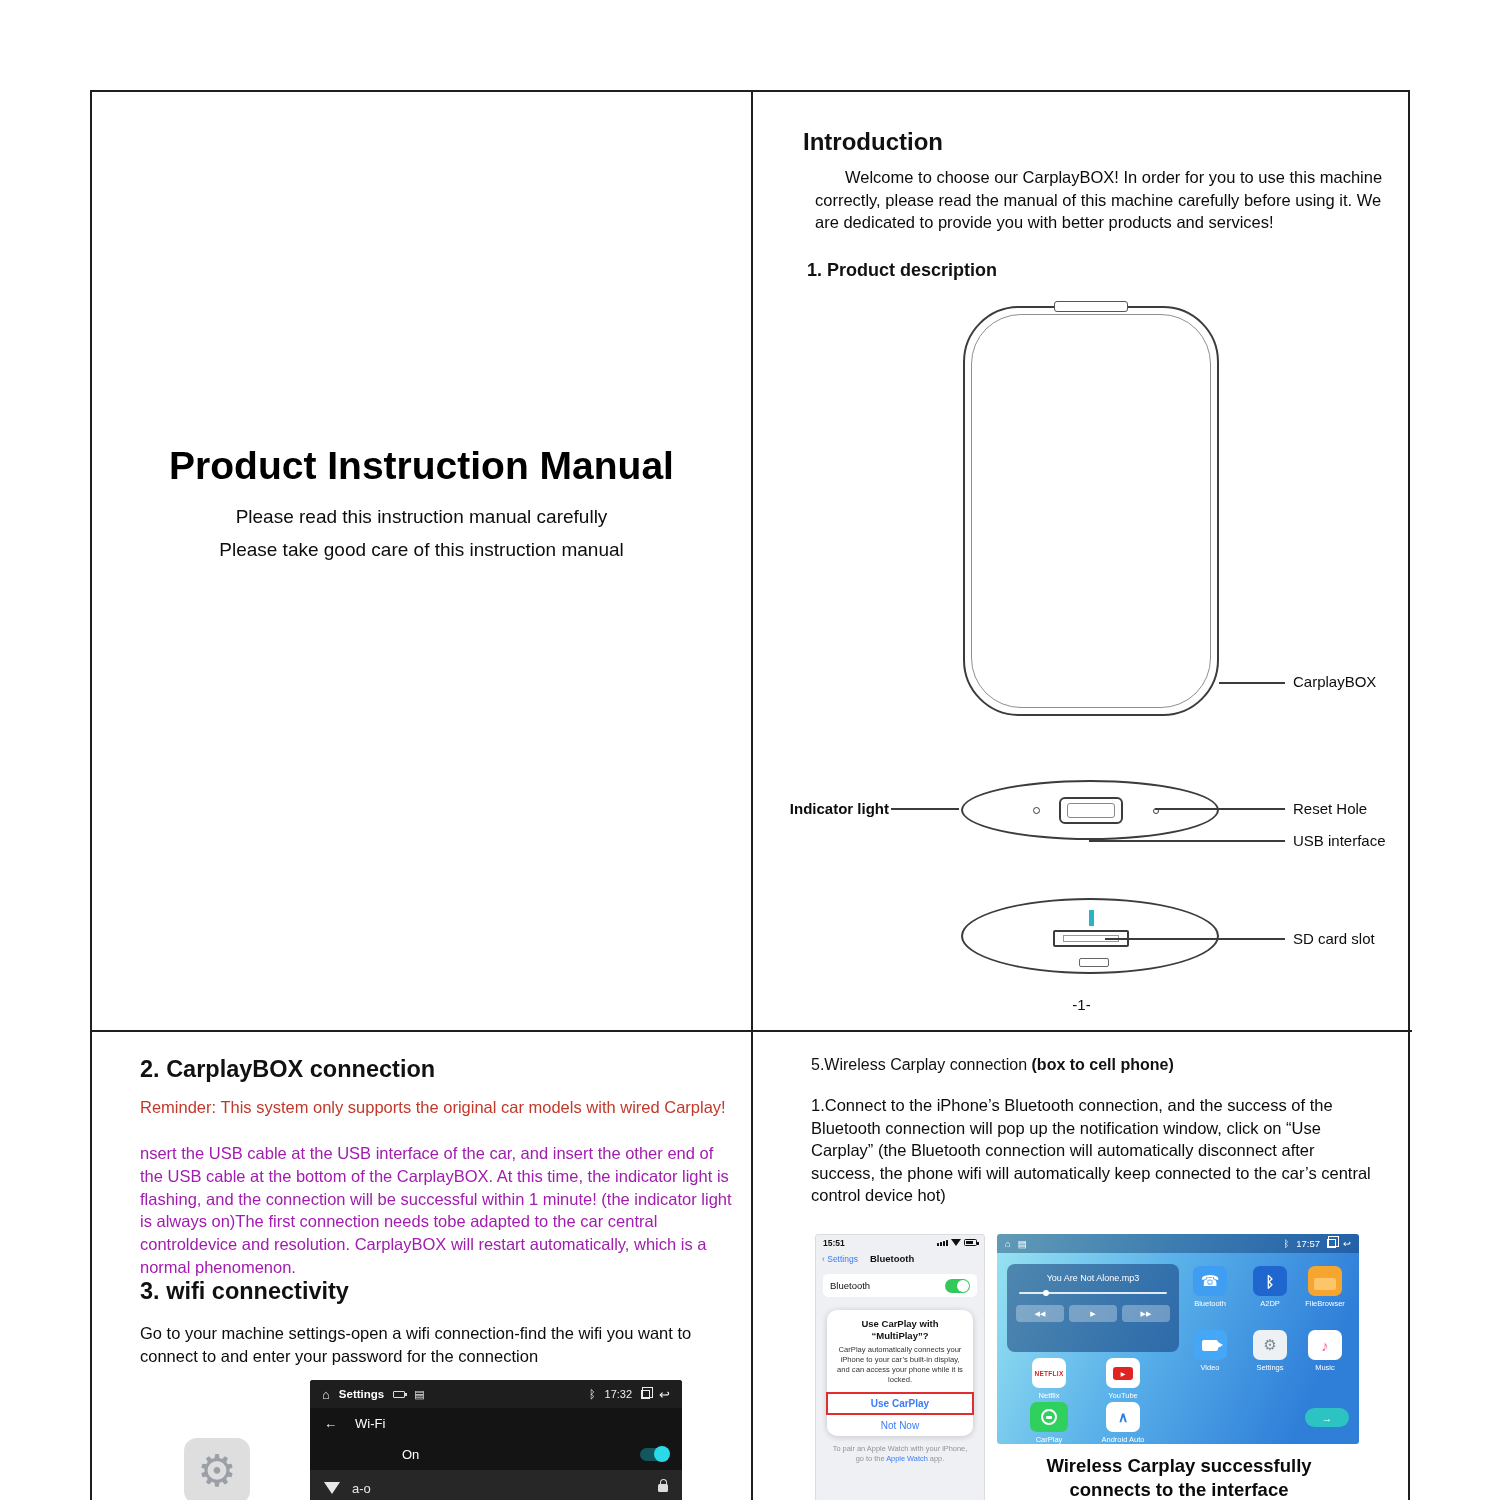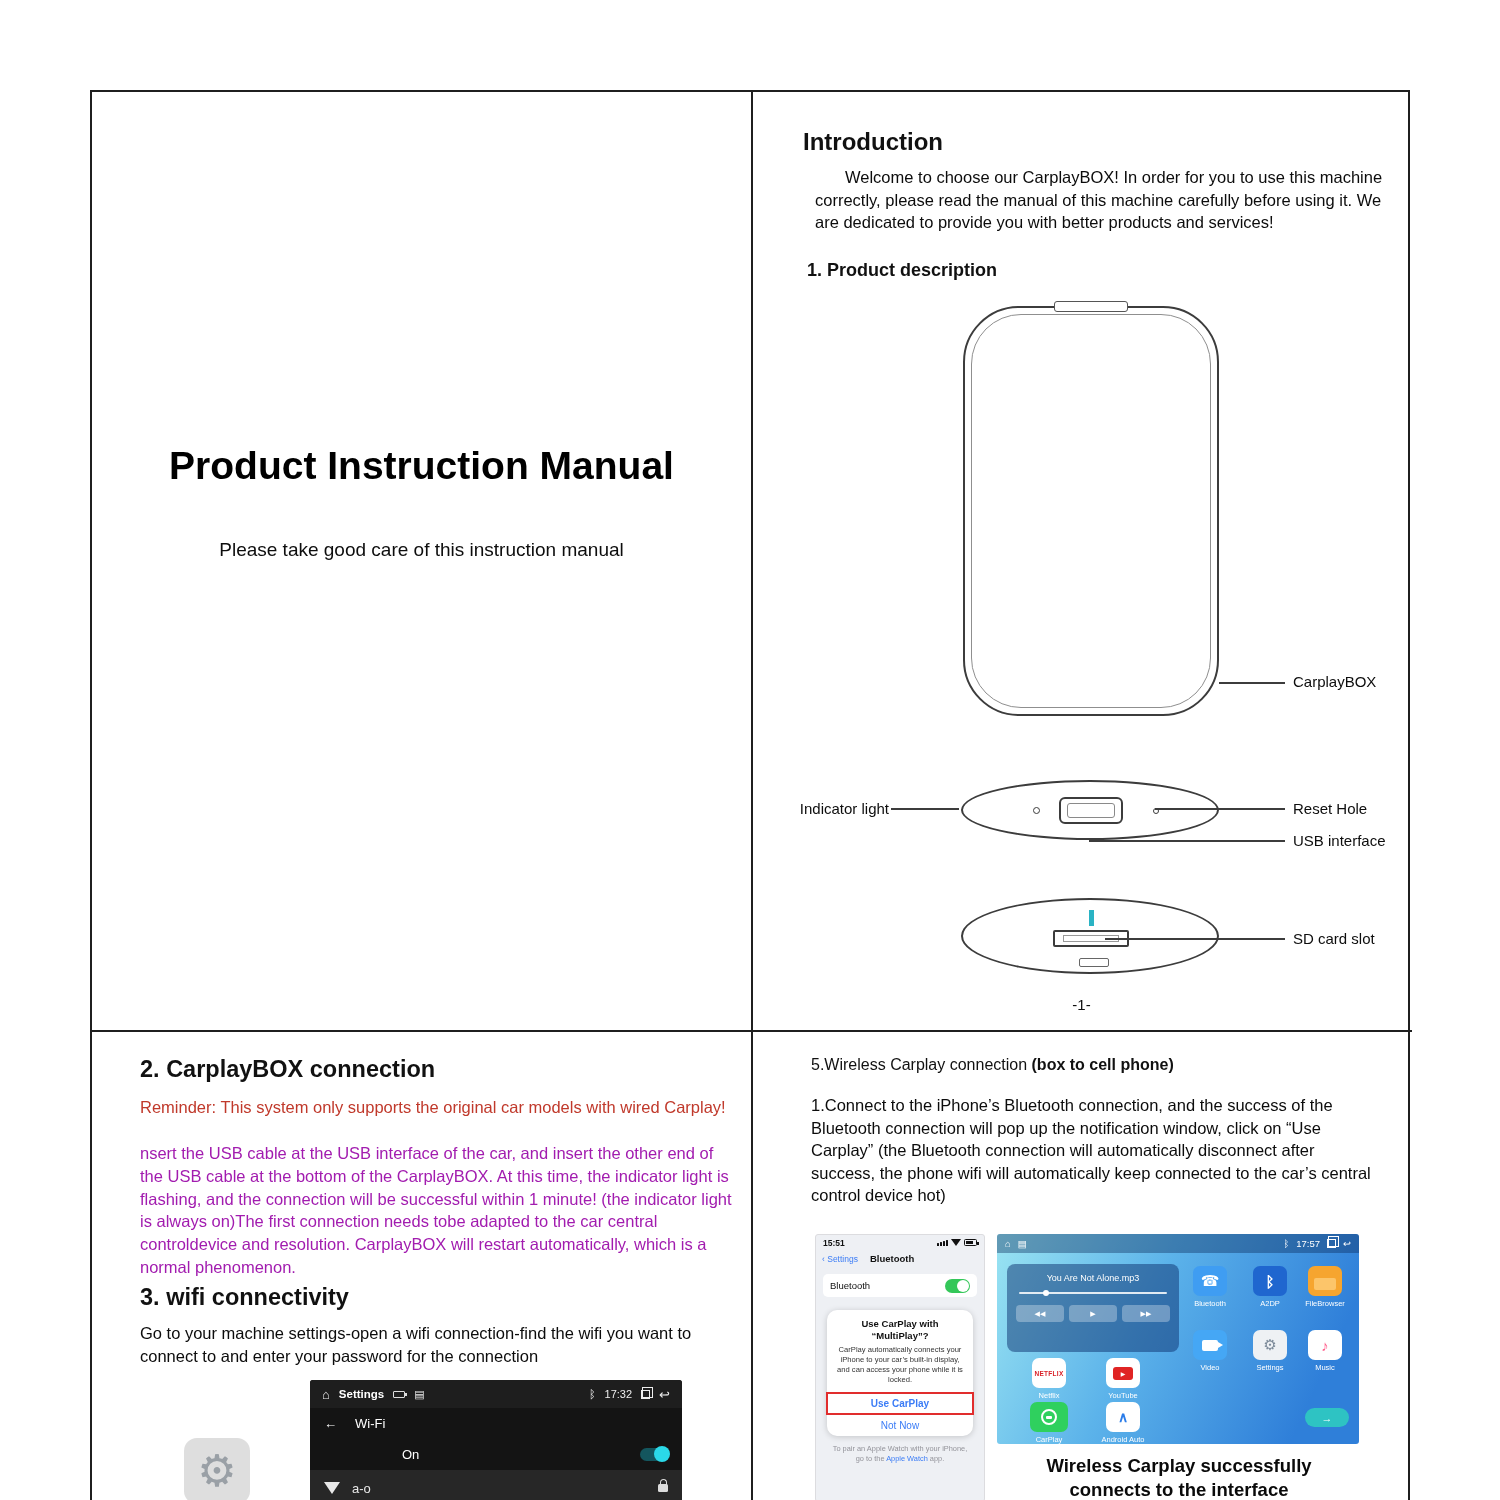--- a/index.html
+++ b/index.html
@@ -35,38 +35,38 @@
   .lbl  { position:absolute; font-size:15px; color:#0d0d0d; white-space:nowrap; }
   .ln-cb { left:466px; top:590px; width:66px; }
   .lb-cb { left:540px; top:581px; }
 
   .dev-top { position:absolute; left:208px; top:688px; width:258px; height:60px; border:2.2px solid #3c3c3c; border-radius:50%; background:#fff; }
   .ind-dot  { position:absolute; left:70px; top:25px; width:7px; height:7px; border:1.6px solid #3c3c3c; border-radius:50%; }
   .usb-rect { position:absolute; left:96px; top:15px; width:64px; height:27px; border:2px solid #3c3c3c; border-radius:6px; }
   .usb-rect::after { content:""; position:absolute; inset:4px 6px; border:1px solid #8a8a8a; border-radius:3px; }
   .reset-dot{ position:absolute; left:190px; top:26px; width:6px; height:6px; border:1.6px solid #3c3c3c; border-radius:50%; }
   .ln-ind { left:138px; top:716px; width:68px; }
-  .lb-ind { left:28px;  top:708px; width:108px; text-align:right; }
+  .lb-ind { left:28px;  top:708px; width:108px; text-align:right;font-weight:bold; }
   .ln-rst { left:402px; top:716px; width:130px; }
   .lb-rst { left:540px; top:708px; }
   .ln-usb { left:336px; top:748px; width:196px; }
   .lb-usb { left:540px; top:740px; }
 
   .dev-bottom { position:absolute; left:208px; top:806px; width:258px; height:76px; border:2.2px solid #3c3c3c; border-radius:50%; background:#fff; }
   .sd-slot { position:absolute; left:90px; top:30px; width:76px; height:17px; border:2px solid #3c3c3c; border-radius:2px; }
   .sd-slot::after { content:""; position:absolute; left:8px; right:8px; top:3px; bottom:3px; border:1px solid #999; }
   .sd-mark { position:absolute; left:126px; top:10px; width:5px; height:16px; background:#2ab3c4; }
   .dev-bottom-notch { position:absolute; left:116px; top:58px; width:30px; height:9px; border:1.5px solid #666; border-radius:2px; background:#fff; }
   .ln-sd { left:352px; top:846px; width:180px; }
   .lb-sd { left:540px; top:838px; }
   .pageno { position:absolute; left:0; top:904px; width:100%; text-align:center; font-size:15px; }
 
   
   .h-sec { position:absolute; left:48px; font-size:23.5px; font-weight:bold; }
-  .h2a { top:24px; } .h3a { top:252px;text-align:right; }
+  .h2a { top:24px; } .h3a { top:246px;text-align:right; }
   .reminder { position:absolute; left:48px; top:64px; width:586px; font-size:16.5px; line-height:22px; color:#c0392b; }
   .body2 { position:absolute; left:48px; top:110px; width:592px; font-size:16.5px; line-height:22.8px; color:#a21caf; }
   .body3 { position:absolute; left:48px; top:290px; width:578px; font-size:16.5px; line-height:22.8px; color:#0c0c0c; }
 
   .gear-tile { position:absolute; left:92px; top:406px; width:66px; height:66px; border-radius:13px; background:#dedede; display:flex; align-items:center; justify-content:center; }
   .gear-tile .g { font-size:44px; color:#9aa0a6; line-height:1; }
 
   .droid { position:absolute; left:218px; top:348px; width:372px; height:140px; background:#141414; border-radius:3px; color:#eee; }
   .d-status { height:28px; display:flex; align-items:center; gap:9px; padding:0 12px; background:#1e1e1e; border-radius:3px 3px 0 0; }
   .d-app  { font-size:11.5px; font-weight:bold; color:#fff; }
@@ -163,20 +163,21 @@
 </style>
 </head>
 <body>
 
 <div class="sheet">
   <div class="vdiv"></div>
   <div class="hdiv"></div>
 
   <section class="q q1">
     <h1 class="q1-title">Product Instruction Manual</h1>
+    <p class="q1-sub s1">Please read this instruction manual carefully</p>
     <p class="q1-sub s2">Please take good care of this instruction manual</p>
   </section>
 
   <section class="q q2">
     <h2 class="h-intro">Introduction</h2>
     <p class="p-intro">Welcome to choose our CarplayBOX! In order for you to use this machine correctly, please read the manual of this machine carefully before using it. We are dedicated to provide you with better products and services!</p>
     <h2 class="h-prod">1. Product description</h2>
 
     <div class="dev-front">
       <i class="dev-notch"></i>

